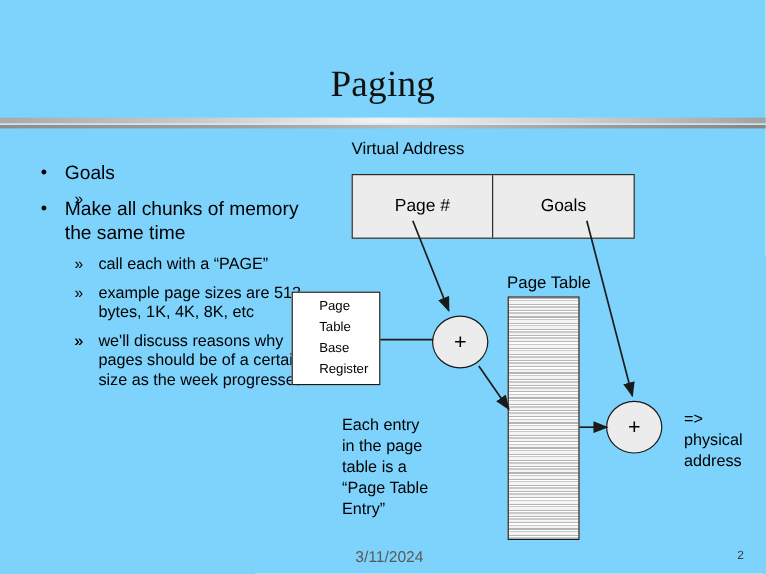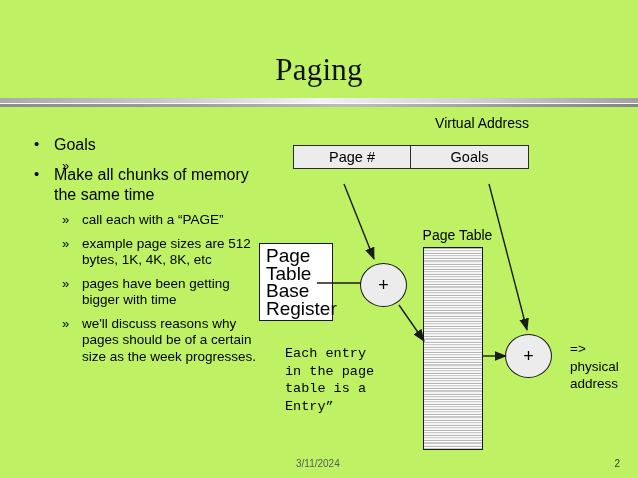--- a/index.html
+++ b/index.html
@@ -14,21 +14,21 @@
     overflow: hidden;
     font-family: "Liberation Sans", sans-serif;
     color: #000000;
   }
 
   #slide {
     position: absolute;
     left: 0; top: 0;
     width: 638px;
     height: 478px;
-    background: #bef264;
+    background: #7dd3fc;
   }
 
   
   #slide-title {
     position: absolute;
     left: 0;
     top: 52px;
     width: 638px;
     text-align: center;
     font-family: "Liberation Serif", serif;
@@ -105,30 +105,30 @@
     line-height: 16.5px;
   }
   .b1-text, .b2-text { display: block; }
 
   
   #va-label {
     position: absolute;
     left: 293px;
     top: 114px;
     width: 236px;
-    text-align: right;
+    text-align: left;
     font-size: 14px;
     line-height: 18px;
   }
   #va-box {
     position: absolute;
     left: 293px;
     top: 145px;
     width: 236px;
-    height: 24px;
+    height: 54px;
     border: 1.5px solid #2b2b2b;
     background: #ececec;
     box-sizing: border-box;
     display: flex;
   }
   #va-box .cell {
     display: flex;
     align-items: center;
     justify-content: center;
     font-size: 14.5px;
@@ -145,24 +145,23 @@
   
   #ptbr-box {
     position: absolute;
     left: 243px;
     top: 243px;
     width: 74px;
     height: 78px;
     border: 1.5px solid #1a1a1a;
     background: #ffffff;
     box-sizing: border-box;
-    padding: 3px 0 0 6px;
-    font-size: 19px;
+    padding: 3px 0 0 22px;
+    font-size: 11px;
     line-height: 17.5px;
-    margin-left: 16px;
   }
   #ptbr-box span { display: block; }
 
   
   .adder {
     position: absolute;
     border: 1.5px solid #1a1a1a;
     background: #ececec;
     border-radius: 50%;
     box-sizing: border-box;
@@ -218,40 +217,39 @@
   }
 
   
   #entry-note {
     position: absolute;
     left: 285px;
     top: 345px;
     width: 105px;
     font-size: 13.5px;
     line-height: 17.5px;
-    font-family: Liberation Mono, monospace;
   }
   #entry-note span { display: block; }
 
   #phys-note {
     position: absolute;
     left: 570px;
     top: 340px;
     width: 66px;
     font-size: 13.5px;
     line-height: 17.5px;
   }
   #phys-note span { display: block; }
 
   
   #footer-date {
     position: absolute;
     left: 296px;
     top: 458px;
-    font-size: 10px;
+    font-size: 13px;
     line-height: 12px;
     color: #5a5a5a;
   }
   #footer-page {
     position: absolute;
     right: 18px;
     top: 458px;
     font-size: 10px;
     line-height: 12px;
     color: #3b3b3b;
@@ -296,21 +294,20 @@
     <div class="b2" style="margin-top:7px;">
       <span class="mark">»</span>
       <span class="b2-text">call each with a “PAGE”</span>
     </div>
     <div class="b2" style="margin-top:7px;">
       <span class="mark">»</span>
       <span class="b2-text">example page sizes are 512 bytes, 1K, 4K, 8K, etc</span>
     </div>
     <div class="b2" style="margin-top:7px;">
       <span class="mark">»</span>
-      <span class="b2-text">pages have been getting bigger with time</span>
     </div>
     <div class="b2" style="margin-top:7px;">
       <span class="mark">»</span>
       <span class="b2-text">we'll discuss reasons why pages should be of a certain size as the week progresses.</span>
     </div>
   </div>
 
   <div id="va-label">Virtual Address</div>
   <div id="va-box">
     <div class="cell cell-page">Page #</div>
@@ -327,20 +324,21 @@
   <div class="adder" id="adder-1">+</div>
   <div class="adder" id="adder-2">+</div>
 
   <div id="pt-label">Page Table</div>
   <div id="pt-box"></div>
 
   <div id="entry-note">
     <span>Each entry</span>
     <span>in the page</span>
     <span>table is a</span>
+    <span>“Page Table</span>
     <span>Entry”</span>
   </div>
 
   <div id="phys-note">
     <span>=&gt;</span>
     <span>physical</span>
     <span>address</span>
   </div>
 
   <svg id="connectors" viewBox="0 0 638 478" width="638" height="478" xmlns="http://www.w3.org/2000/svg">

